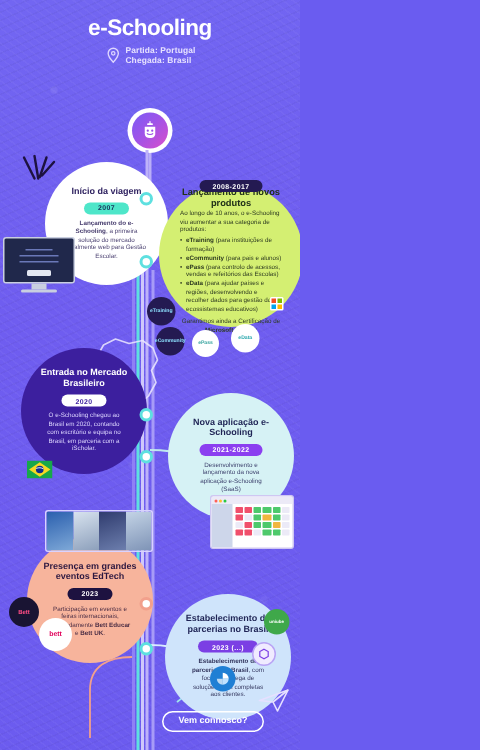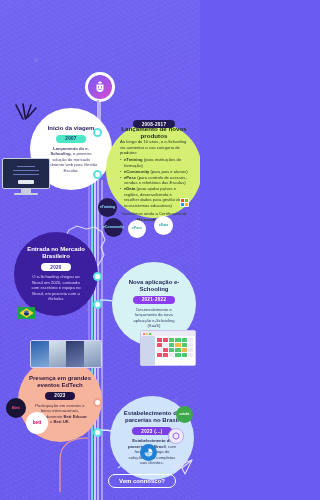--- a/index.html
+++ b/index.html
@@ -172,20 +172,33 @@
   }
   .plane { position: absolute; left: 172px; top: 458px; z-index: 10; }
   .sparkle { position: absolute; left: 14px; top: 103px; z-index: 9; }
 </style>
 </head>
 <body>
 
 <div class="canvas">
   <div class="noise"></div>
 
+  <div class="header">
+    <div class="brand">e-Schooling</div>
+    <div class="locwrap">
+      <svg class="pin" viewBox="0 0 12 14">
+        <path d="M6 1.2a3.7 3.7 0 0 0-3.7 3.7c0 2.7 3.7 6.4 3.7 6.4s3.7-3.7 3.7-6.4A3.7 3.7 0 0 0 6 1.2z" fill="none" stroke="#ddd6ff" stroke-width="1"></path>
+        <circle cx="6" cy="4.9" r="1.25" fill="none" stroke="#ddd6ff" stroke-width=".9"></circle>
+      </svg>
+      <div class="loclines">
+        <div class="locline">Partida: Portugal</div>
+        <div class="locline">Chegada: Brasil</div>
+      </div>
+    </div>
+  </div>
 
   <div class="logo-wrap">
     <div class="logo-ring">
       <div class="logo-inner">
         <svg width="14" height="14" viewBox="0 0 16 16">
           <rect x="2.2" y="1.2" width="1.2" height="2" rx=".5" fill="#fff" opacity="0"></rect>
           <path d="M8 1.3v1.5" stroke="#fff" stroke-width=".9" stroke-linecap="round"></path>
           <rect x="5.8" y="2.4" width="4.4" height="1.5" rx=".7" fill="#fff"></rect>
           <path d="M3.4 5.2h9.2v7.4H3.4z" fill="#fff" opacity="0"></path>
           <path d="M4 5.2h8v5.2c0 1.9-1.5 3.4-4 3.4s-4-1.5-4-3.4V5.2z" fill="#fff"></path>

